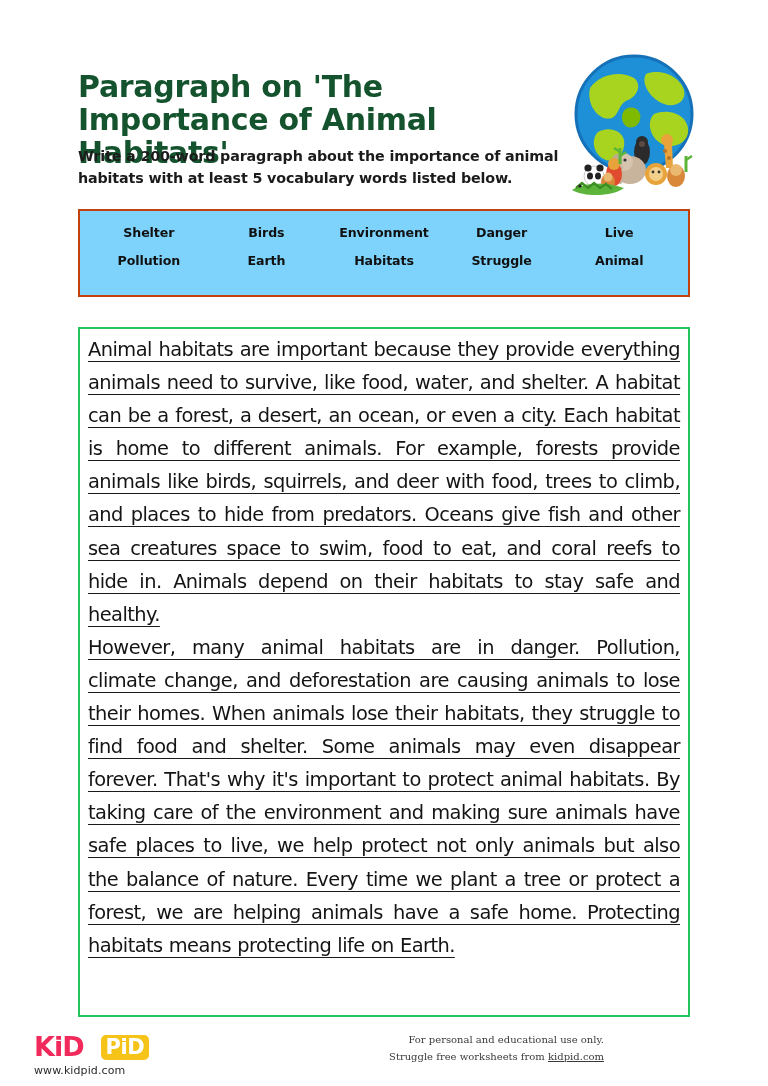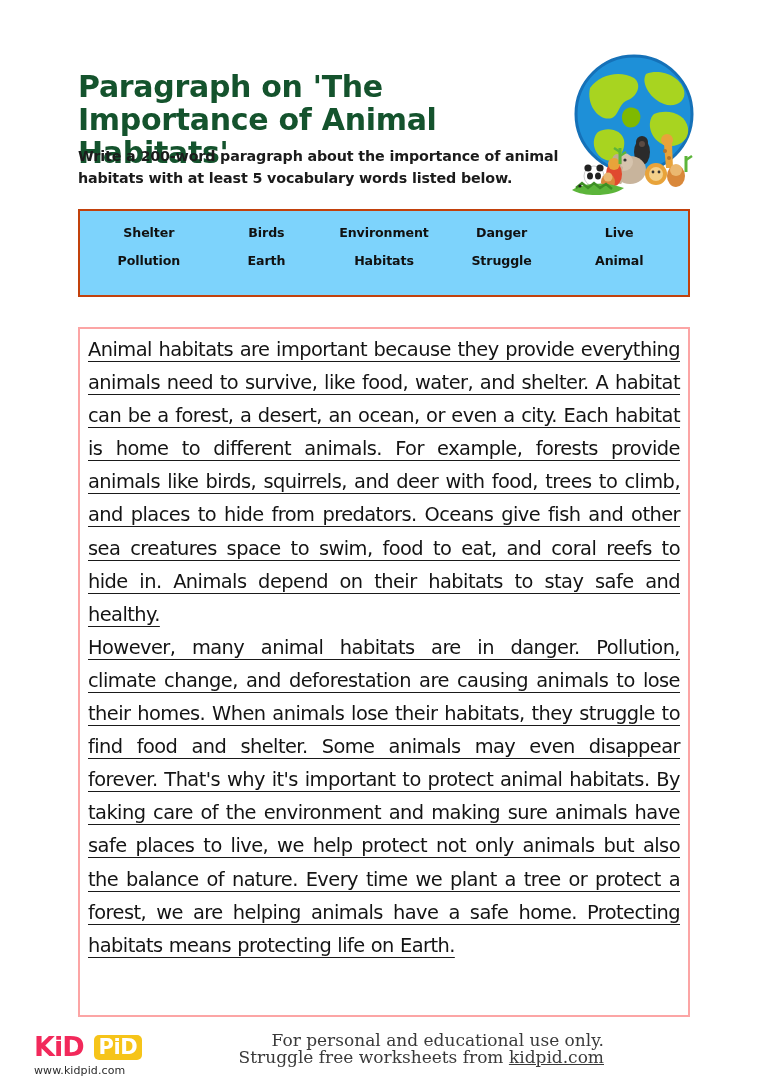--- a/index.html
+++ b/index.html
@@ -92,21 +92,21 @@
     letter-spacing: -0.1px;
   }
 
   
   .answer-box {
     position: absolute;
     left: 78px;
     top: 327px;
     width: 612px;
     height: 690px;
-    border: 2px solid #fca5a5;
+    border: 2px solid #22c55e;
     background: #ffffff;
     padding: 4px 8px 0 8px;
     overflow: hidden;
   }
 
   .answer-body {
     font-family: "DejaVu Sans", sans-serif;
     font-size: 19.4px;
     line-height: 33.1px;
     color: #141414;
@@ -146,21 +146,21 @@
   }
   .logo-kid {
     font-family: "DejaVu Sans", sans-serif;
     font-size: 27px;
     font-weight: bold;
     color: #F2295B;
     letter-spacing: -1px;
     line-height: 28px;
   }
   .logo-pid-box {
-    margin-left: 10px;
+    margin-left: 17px;
     background: #F6C419;
     border-radius: 5px;
     padding: 1px 5px 2px 5px;
     display: flex;
     align-items: flex-end;
   }
   .logo-pid {
     font-family: "DejaVu Sans", sans-serif;
     font-size: 21px;
     font-weight: bold;
@@ -175,21 +175,21 @@
     color: #2b2b2b;
     letter-spacing: 0.1px;
   }
 
   .footer-note {
     position: absolute;
     right: 52px;
     top: 4px;
     text-align: right;
     font-family: "DejaVu Serif", serif;
-    font-size: 17px;
+    font-size: 10px;
     color: #3a3a3a;
     line-height: 16.5px;
   }
   .footer-link {
     text-decoration: underline;
     color: #3a3a3a;
     margin-top: 29px;
   }
 </style>
 </head>

